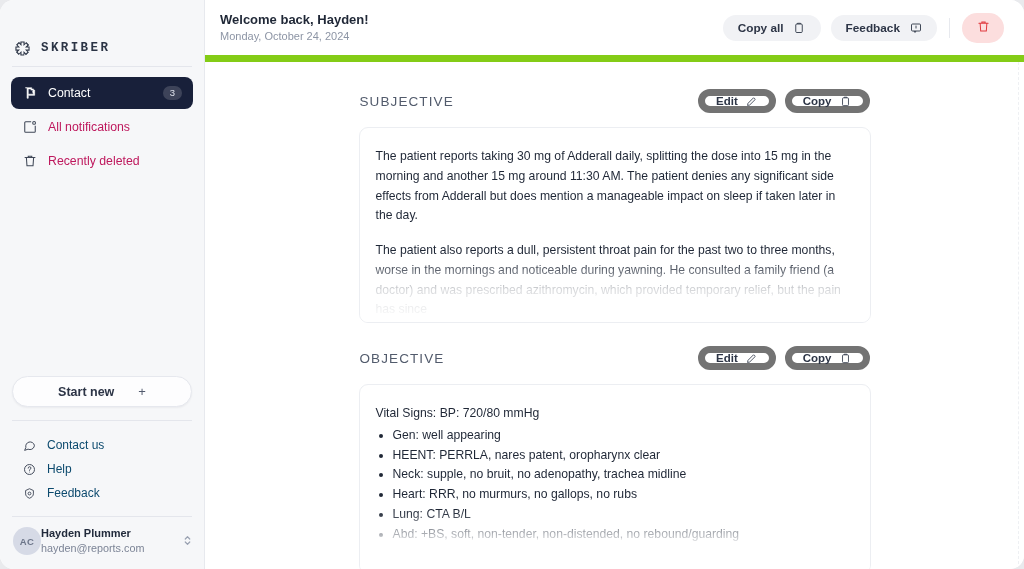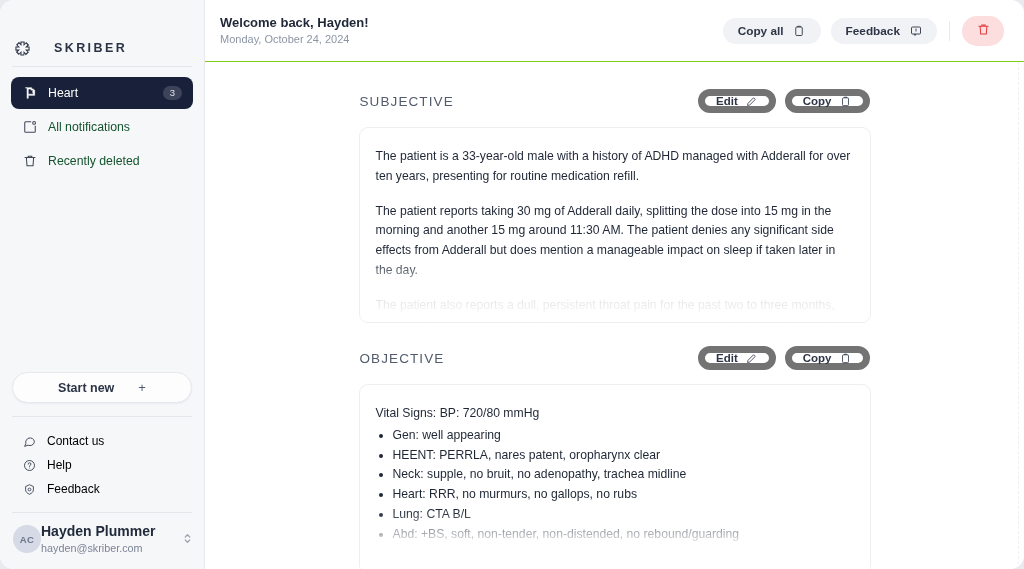--- a/index.html
+++ b/index.html
@@ -25,23 +25,24 @@
     background: #f6f7f9;
     border-right: 1px solid #e7e9ee;
     display: flex;
     flex-direction: column;
     flex: 0 0 205px;
     position: relative;
   }
   .brand {
     display: flex;
     align-items: center;
-    gap: 23px;
+    gap: 10px;
     padding: 30px 0 0 14px;
     height: 66px;
+    font-family: Liberation Mono, monospace;
   }
   .brand-mark { width: 17px; height: 17px; display:block; }
   .brand-text {
     font-size: 12.5px;
     font-weight: 700;
     letter-spacing: 2.4px;
     color: #2b3445;
   }
   .sb-divider {
     height: 1px;
@@ -50,21 +51,21 @@
   }
   .nav { padding: 10px 11px 0 11px; }
   .nav-item {
     display: flex;
     align-items: center;
     gap: 11px;
     height: 32px;
     padding: 0 11px;
     border-radius: 8px;
     font-size: 12.3px;
-    color: #14532d;
+    color: #be185d;
     margin-bottom: 2px;
     cursor: pointer;
   }
   .nav-item .ic { width: 15px; height: 15px; flex: 0 0 15px; display:flex; align-items:center; justify-content:center;}
   .nav-item.active {
     background: #18203a;
     color: #ffffff;
   }
   .nav-item.active .ic svg { stroke: #fff; fill: #fff; }
   .nav-label { flex: 1 1 auto; }
@@ -97,21 +98,21 @@
   .plus-ic { font-size: 13px; color:#515a6d; font-weight: 400; line-height: 1;}
 
   .foot-links { padding: 12px 11px 0 11px; }
   .foot-item {
     display: flex;
     align-items: center;
     gap: 11px;
     height: 24px;
     padding: 0 11px;
     font-size: 12px;
-    color: #000000;
+    color: #0c4a6e;
     cursor: pointer;
   }
   .foot-item .ic { width: 14px; height: 14px; flex: 0 0 14px; display:flex; align-items:center; justify-content:center;}
 
   .user-row {
     display: flex;
     align-items: center;
     gap: 0;
     padding: 10px 12px 14px 13px;
     cursor: pointer;
@@ -121,29 +122,29 @@
     flex: 0 0 28px;
     border-radius: 50%;
     background: #d6dae6;
     color: #6c7589;
     font-size: 9.5px;
     font-weight: 600;
     display: flex; align-items: center; justify-content: center;
     letter-spacing: .3px;
   }
   .user-meta { flex:1 1 auto; min-width:0;}
-  .user-name { font-size: 14px; font-weight: 700; color: #222b3c; line-height: 1.25; }
+  .user-name { font-size: 11px; font-weight: 700; color: #222b3c; line-height: 1.25; }
   .user-mail { font-size: 10.8px; color: #7c8496; line-height: 1.3; }
   .updown { color:#9aa2b2; font-size: 10px; line-height: .9; text-align:center; }
 
   
   .main { flex: 1 1 auto; height: 569px; position: relative; background: #ffffff; overflow: hidden;}
   .topbar {
     height: 62px;
-    border-bottom: 1px solid #84cc16;
+    border-bottom: 7px solid #84cc16;
     display: flex;
     align-items: center;
     padding: 0 20px 0 14px;
   }
   .greet { flex: 1 1 auto; padding-left: 1px; }
   .greet-title { font-size: 13px; font-weight: 700; color: #1f2736; line-height: 1.35; }
   .greet-sub { font-size: 11px; color: #8d95a5; line-height: 1.4; }
   .top-actions { display: flex; align-items: center; gap: 10px; }
   .pill {
     height: 26px;
@@ -258,21 +259,21 @@
 
     <div class="sb-divider"></div>
 
     <nav class="nav">
       <div class="nav-item active">
         <span class="ic">
           <svg viewBox="0 0 24 24" width="14" height="14" fill="#ffffff">
               <path d="M4 3h11l-1.6 4H20v9H9v5H7V3H4zm5 2v9h9l-1.6-4L18 5H9z"></path>
             </svg>
         </span>
-        <span class="nav-label">Heart</span>
+        <span class="nav-label">Contact</span>
         <span class="badge">3</span>
       </div>
       <div class="nav-item">
         <span class="ic">
           <svg viewBox="0 0 24 24" width="14" height="14" fill="none" stroke="#3f4757" stroke-width="1.8">
             <path d="M14 3H4.5A1.5 1.5 0 0 0 3 4.5v15A1.5 1.5 0 0 0 4.5 21h15a1.5 1.5 0 0 0 1.5-1.5V10"></path>
             <circle cx="19" cy="5" r="2.4"></circle>
           </svg>
         </span>
         <span class="nav-label">All notifications</span>
@@ -325,21 +326,21 @@
         <span>Feedback</span>
       </div>
     </div>
 
     <div class="sb-divider" style="margin-top:11px"></div>
 
     <div class="user-row">
       <span class="avatar">AC</span>
       <span class="user-meta">
         <span class="user-name" style="display:block">Hayden Plummer</span>
-        <span class="user-mail" style="display:block">hayden@skriber.com</span>
+        <span class="user-mail" style="display:block">hayden@reports.com</span>
       </span>
       <span class="updown">
         <svg viewBox="0 0 12 20" width="9" height="15" fill="none" stroke="#9aa2b2" stroke-width="1.6" stroke-linecap="round" stroke-linejoin="round">
             <path d="M3 8l3-3 3 3M3 12l3 3 3-3"></path>
           </svg>
       </span>
     </div>
   </aside>
 
   <main class="main">
@@ -399,21 +400,20 @@
               <span class="ic">
                 <svg viewBox="0 0 24 24" width="11" height="11" fill="none" stroke="#2d3546" stroke-width="1.8" stroke-linejoin="round">
                     <rect x="5.5" y="4" width="13" height="17" rx="2"></rect>
                     <path d="M9 4V2.6h6V4"></path>
                   </svg>
               </span>
             </div>
           </div>
         </div>
         <div class="card subjective">
-          <p>The patient is a 33-year-old male with a history of ADHD managed with Adderall for over ten years, presenting for routine medication refill.</p>
           <p>The patient reports taking 30 mg of Adderall daily, splitting the dose into 15 mg in the morning and another 15 mg around 11:30 AM. The patient denies any significant side effects from Adderall but does mention a manageable impact on sleep if taken later in the day.</p>
           <p>The patient also reports a dull, persistent throat pain for the past two to three months, worse in the mornings and noticeable during yawning. He consulted a family friend (a doctor) and was prescribed azithromycin, which provided temporary relief, but the pain has since</p>
           <div class="fade"></div>
         </div>
       </section>
 
       <section class="section">
         <div class="sec-head">
           <div class="sec-title">OBJECTIVE</div>
           <div class="sec-actions">

